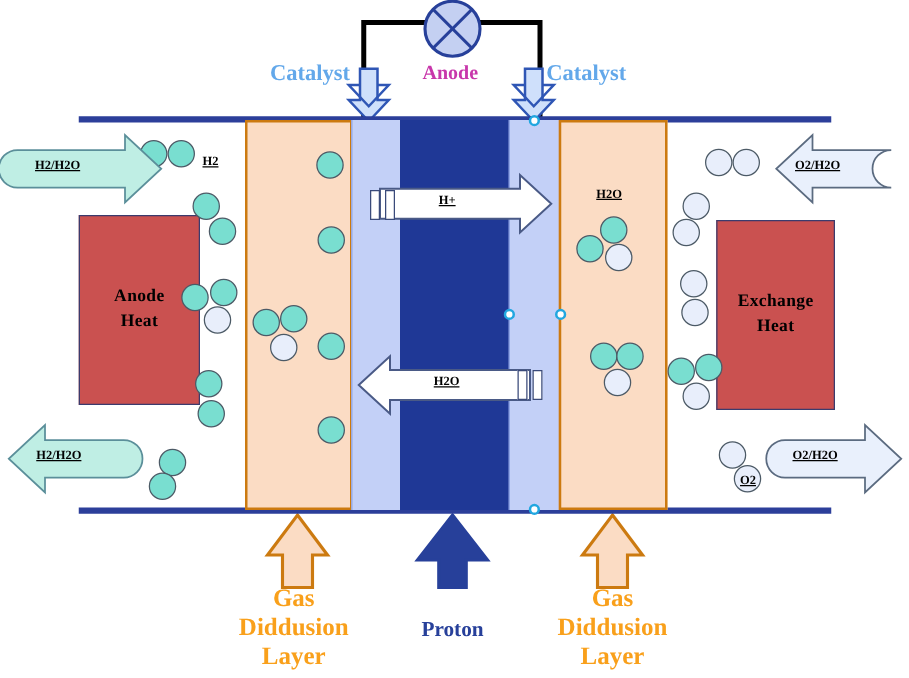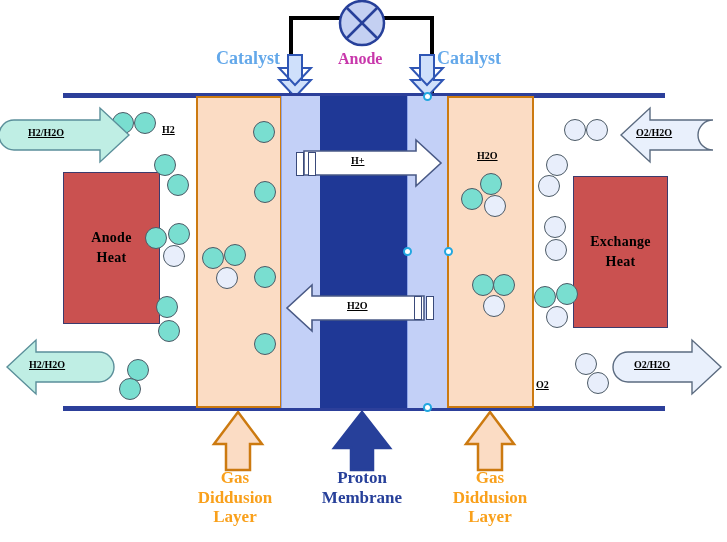--- a/index.html
+++ b/index.html
@@ -33,21 +33,21 @@
 
   
   .lbl{position:absolute;white-space:nowrap;}
   .catalyst-lbl{
     color:#63a8ea;font-weight:bold;font-size:18px;
     font-family:"Liberation Serif",serif;
   }
   .load-lbl{color:#c837ab;font-weight:bold;font-size:16px;}
   .species-lbl{color:#000;font-weight:bold;font-size:10px;text-decoration:underline;}
   .gdl-lbl{
-    color:#f9a01b;font-weight:bold;font-size:17px;line-height:1.15;
+    color:#f9a01b;font-weight:bold;font-size:20px;line-height:1.15;
     text-align:center;
   }
   .pem-lbl{
     color:#27409a;font-weight:bold;font-size:17px;line-height:1.15;
     text-align:center;
   }
 
   
   .mol{position:absolute;border-radius:50%;box-sizing:border-box;}
   .mol.h{background:#79ded0;border:1px solid #4c5a66;}
@@ -192,36 +192,35 @@
     <path d="M628 352 a15 15 0 0 0 0 30 L692 382 L692 394 L721 367 L692 340 L692 352 Z" fill="#e9f0fc" stroke="#5b6b80" stroke-width="1.4"></path>
   </svg>
 
   <div class="lbl species-lbl" style="left:28px;top:127px;">H2/H2O</div>
   <div class="lbl species-lbl" style="left:29px;top:359px;">H2/H2O</div>
   <div class="lbl species-lbl" style="left:636px;top:127px;">O2/H2O</div>
   <div class="lbl species-lbl" style="left:634px;top:359px;">O2/H2O</div>
 
   <div class="lbl species-lbl" style="left:162px;top:124px;">H2</div>
   <div class="lbl species-lbl" style="left:477px;top:150px;">H2O</div>
-  <div class="lbl species-lbl" style="left:536px;top:379px;">O2</div>
+  <div class="lbl species-lbl" style="left:592px;top:379px;">O2</div>
 
   <div class="lbl catalyst-lbl" style="left:216px;top:48px;">Catalyst</div>
   <div class="lbl catalyst-lbl" style="left:437px;top:48px;">Catalyst</div>
 
   <div class="lbl load-lbl" style="left:338px;top:50px;">Anode</div>
 
   <div class="abs gdl-lbl" style="left:175px;top:468px;width:120px;">
     <div>Gas</div>
     <div>Diddusion</div>
     <div>Layer</div>
   </div>
 
-  <div class="abs pem-lbl" style="left:302px;top:468px;width:120px;">
+  <div class="abs pem-lbl" style="left:302px;top:494px;width:120px;">
     <div>Proton</div>
-    <div>Membrane</div>
   </div>
 
   <div class="abs gdl-lbl" style="left:430px;top:468px;width:120px;">
     <div>Gas</div>
     <div>Diddusion</div>
     <div>Layer</div>
   </div>
 
 </div>
 

